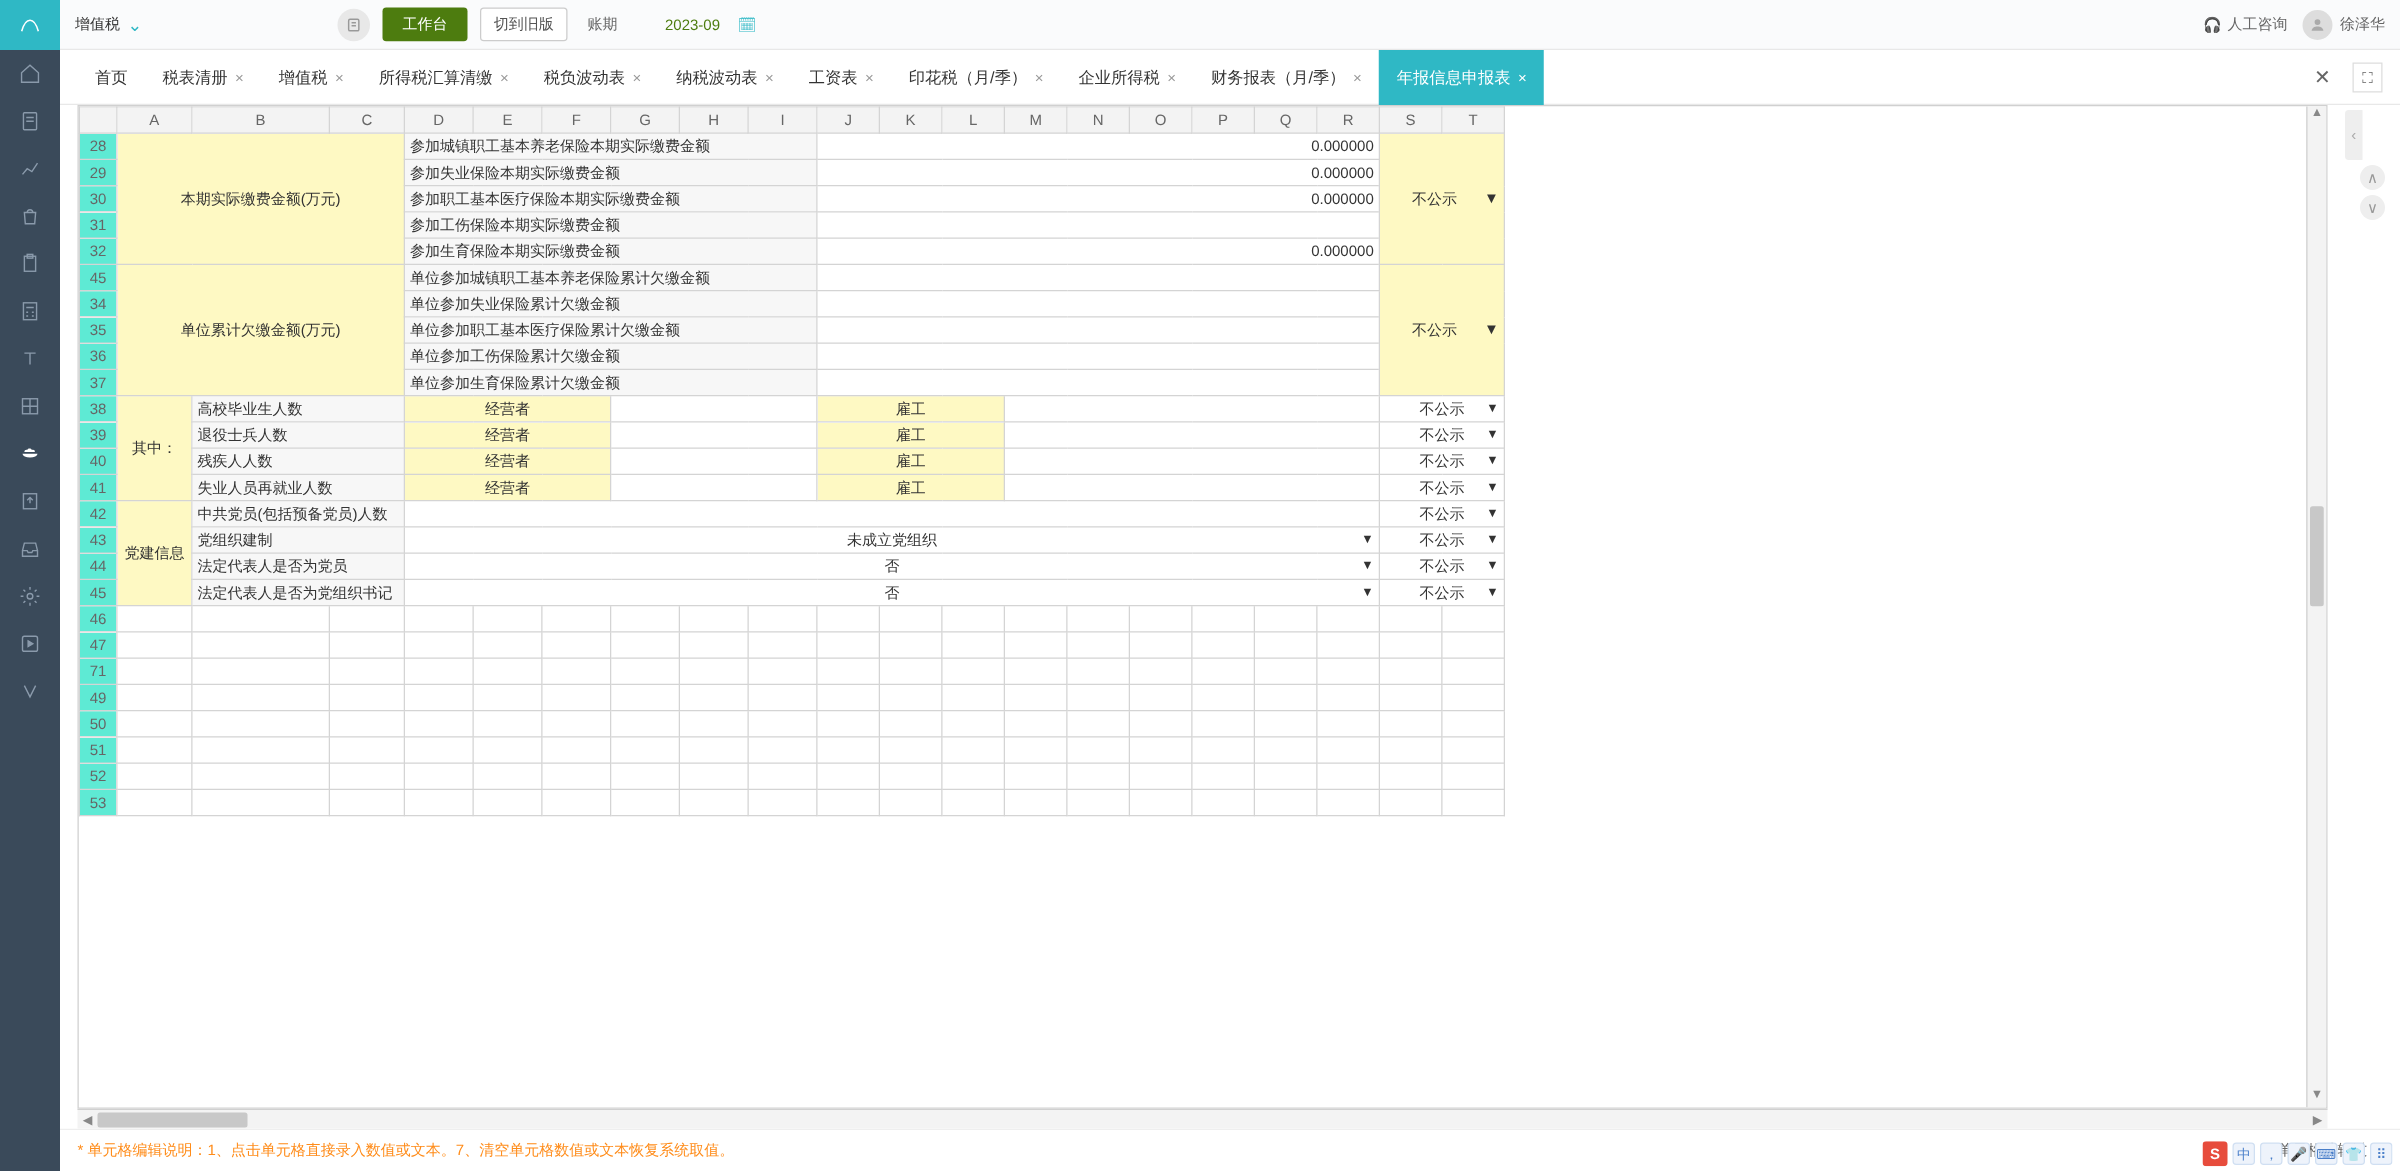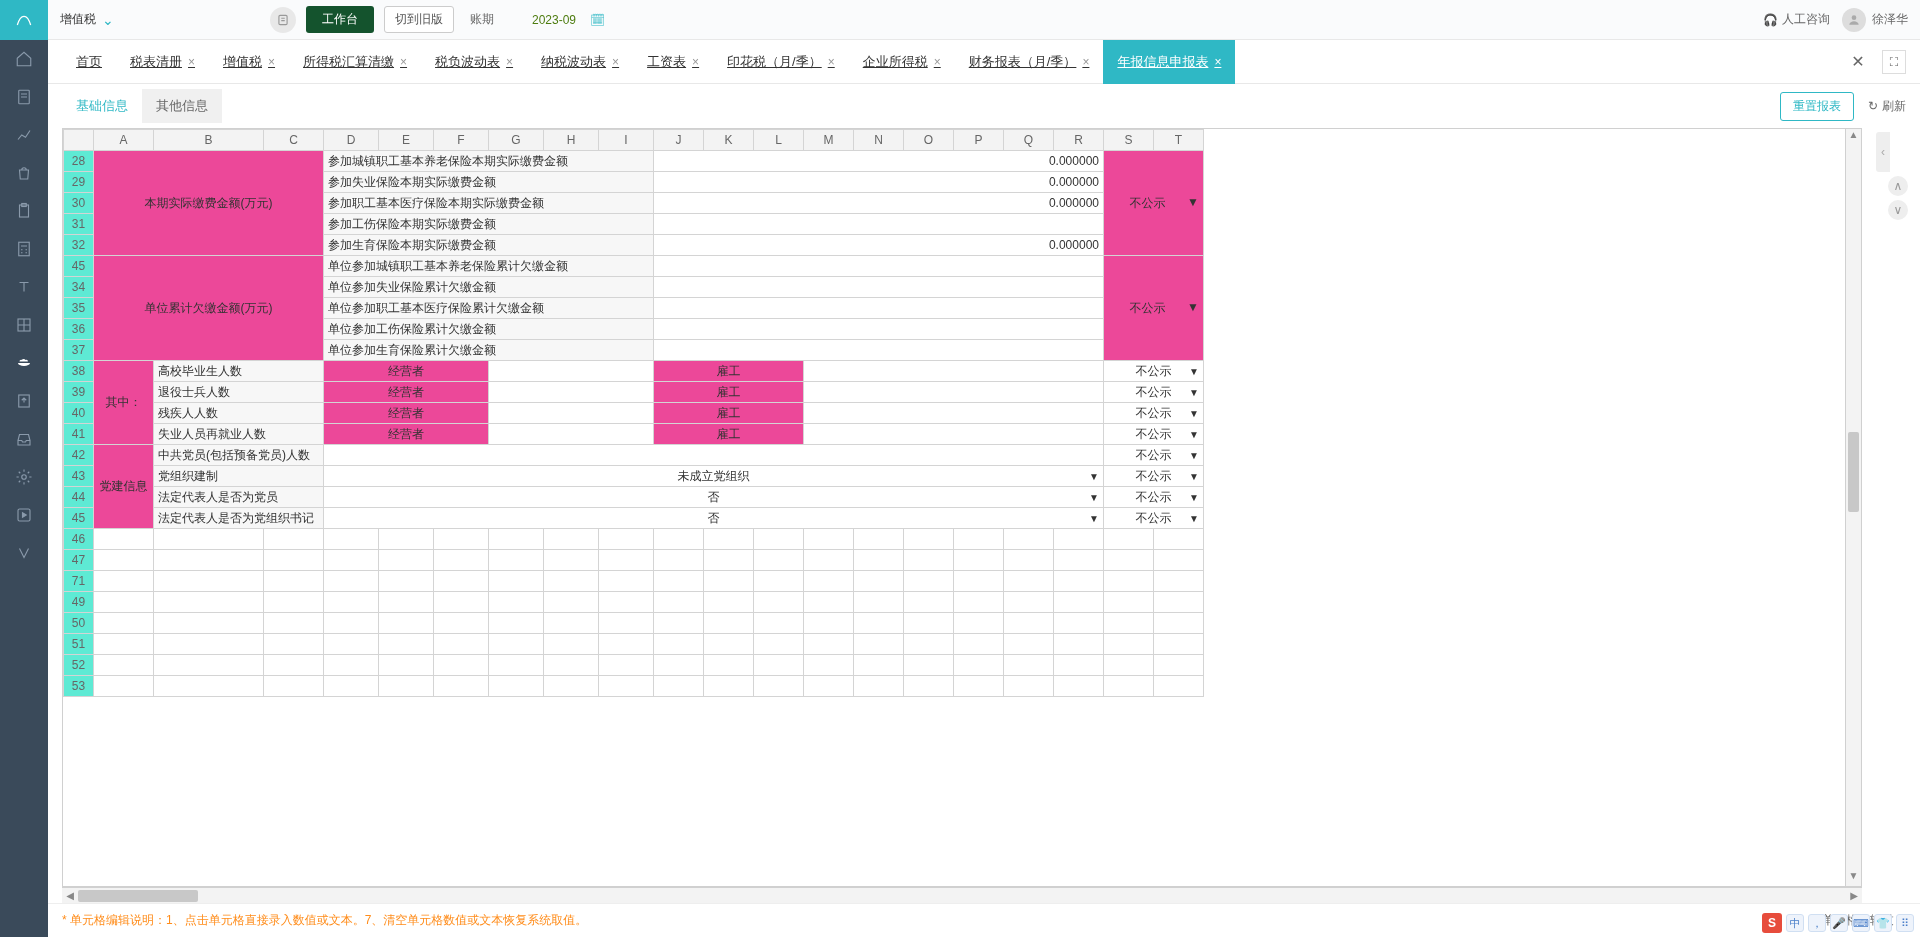--- a/index.html
+++ b/index.html
@@ -15,33 +15,33 @@
 .sidebar-item svg { width: 18px; height: 18px; }
 
 
 .main { flex: 1; display: flex; flex-direction: column; min-width: 0; }
 
 
 .topbar { height: 40px; background: #fafbfc; border-bottom: 1px solid #e8e8e8; display: flex; align-items: center; padding: 0 12px; gap: 10px; }
 .company-select { display: flex; align-items: center; gap: 6px; min-width: 200px; cursor: pointer; }
 .company-select .arrow { color: #2fb8c5; font-size: 14px; }
 .round-icon-btn { width: 26px; height: 26px; border-radius: 50%; background: #e8e8e8; display: flex; align-items: center; justify-content: center; color: #999; cursor: pointer; }
-.btn-primary { background: #14532d; color: #fff; border: none; padding: 5px 16px; border-radius: 3px; cursor: pointer; font-size: 12px; }
+.btn-primary { background: #4d7c0f; color: #fff; border: none; padding: 5px 16px; border-radius: 3px; cursor: pointer; font-size: 12px; }
 .btn-outline { background: #fff; border: 1px solid #ccc; padding: 4px 10px; border-radius: 3px; cursor: pointer; font-size: 12px; color: #555; }
 .period-label { color: #666; margin-left: 6px; }
 .period-value { color: #4d7c0f; margin-left: 28px; }
 .cal-icon { color: #2fb8c5; margin-left: 4px; cursor: pointer; }
 .topbar-right { margin-left: auto; display: flex; align-items: center; gap: 12px; }
 .help-link { display: flex; align-items: center; gap: 4px; color: #666; cursor: pointer; }
 .user { display: flex; align-items: center; gap: 6px; color: #666; }
 .avatar { width: 24px; height: 24px; border-radius: 50%; background: #ddd; display: flex; align-items: center; justify-content: center; }
 
 
 .tabs { height: 44px; border-bottom: 1px solid #e8e8e8; display: flex; align-items: center; padding: 0 14px; gap: 0; position: relative; }
-.tab { padding: 0 14px; height: 44px; display: flex; align-items: center; gap: 6px; cursor: pointer; color: #333; font-size: 13px; white-space: nowrap; text-decoration: underline; }
+.tab { padding: 0 14px; height: 44px; display: flex; align-items: center; gap: 6px; cursor: pointer; color: #333; font-size: 13px; white-space: nowrap; }
 .tab.active { background: #2fb8c5; color: #fff; }
 .tab .close { color: #999; font-size: 12px; cursor: pointer; }
 .tab.active .close { color: #fff; }
 .tabs-right { margin-left: auto; display: flex; align-items: center; gap: 12px; }
 .tabs-right .icon-btn { width: 24px; height: 24px; display: flex; align-items: center; justify-content: center; cursor: pointer; color: #666; border: 1px solid #ddd; }
 
 
 .subbar { height: 44px; display: flex; align-items: center; padding: 0 14px; }
 .subtabs { display: flex; }
 .subtab { padding: 8px 14px; cursor: pointer; background: #f0f0f0; color: #666; font-size: 13px; }
@@ -72,21 +72,21 @@
 .col-K { width: 50px; }
 .col-L { width: 50px; }
 .col-M { width: 50px; }
 .col-N { width: 50px; }
 .col-O { width: 50px; }
 .col-P { width: 50px; }
 .col-Q { width: 50px; }
 .col-R { width: 50px; }
 .col-S { width: 50px; }
 .col-T { width: 50px; }
-.merged-label { background: #ec4899; text-align: center; }
+.merged-label { background: #fef9c3; text-align: center; }
 .label-cell { background: #f7f7f7; text-align: left; }
 .val-right { text-align: right; }
 .dd { text-align: center; position: relative; }
 .dd .caret { position: absolute; right: 4px; top: 50%; transform: translateY(-50%); font-size: 10px; color: #333; }
 
 
 .vscroll { width: 16px; background: #f3f3f3; border-left: 1px solid #d0d0d0; position: relative; }
 .vscroll .thumb { position: absolute; left: 2px; right: 2px; top: 40%; height: 80px; background: #c8c8c8; border-radius: 2px; }
 .vscroll .arrow-up, .vscroll .arrow-down { position: absolute; left: 0; right: 0; height: 16px; text-align: center; color: #888; font-size: 10px; }
 .vscroll .arrow-up { top: 0; }
@@ -285,33 +285,20 @@
             <span>年报信息申报表</span>
             <span class="close">×</span>
           </div>
         </div>
       <div class="tabs-right">
         <div class="icon-btn" style="border:none;font-size:16px;">✕</div>
         <div class="icon-btn">⛶</div>
       </div>
     </div>
 
-    <div class="subbar">
-      <div class="subtabs">
-        <div class="subtab active">基础信息</div>
-        <div class="subtab">其他信息</div>
-      </div>
-      <div class="subbar-right">
-        <button class="btn-reset">重置报表</button>
-        <div class="refresh-link">
-          <span>↻</span>
-          <span>刷新</span>
-        </div>
-      </div>
-    </div>
 
     <div class="sheet-wrap">
       <div class="sheet-area">
         <div class="grid-scroll">
           <div style="display:flex; height:100%;">
             <div style="flex:1; overflow:hidden;">
               <table class="grid" id="grid-table">
                   <thead>
                     <tr>
                       <th class="corner"></th>

